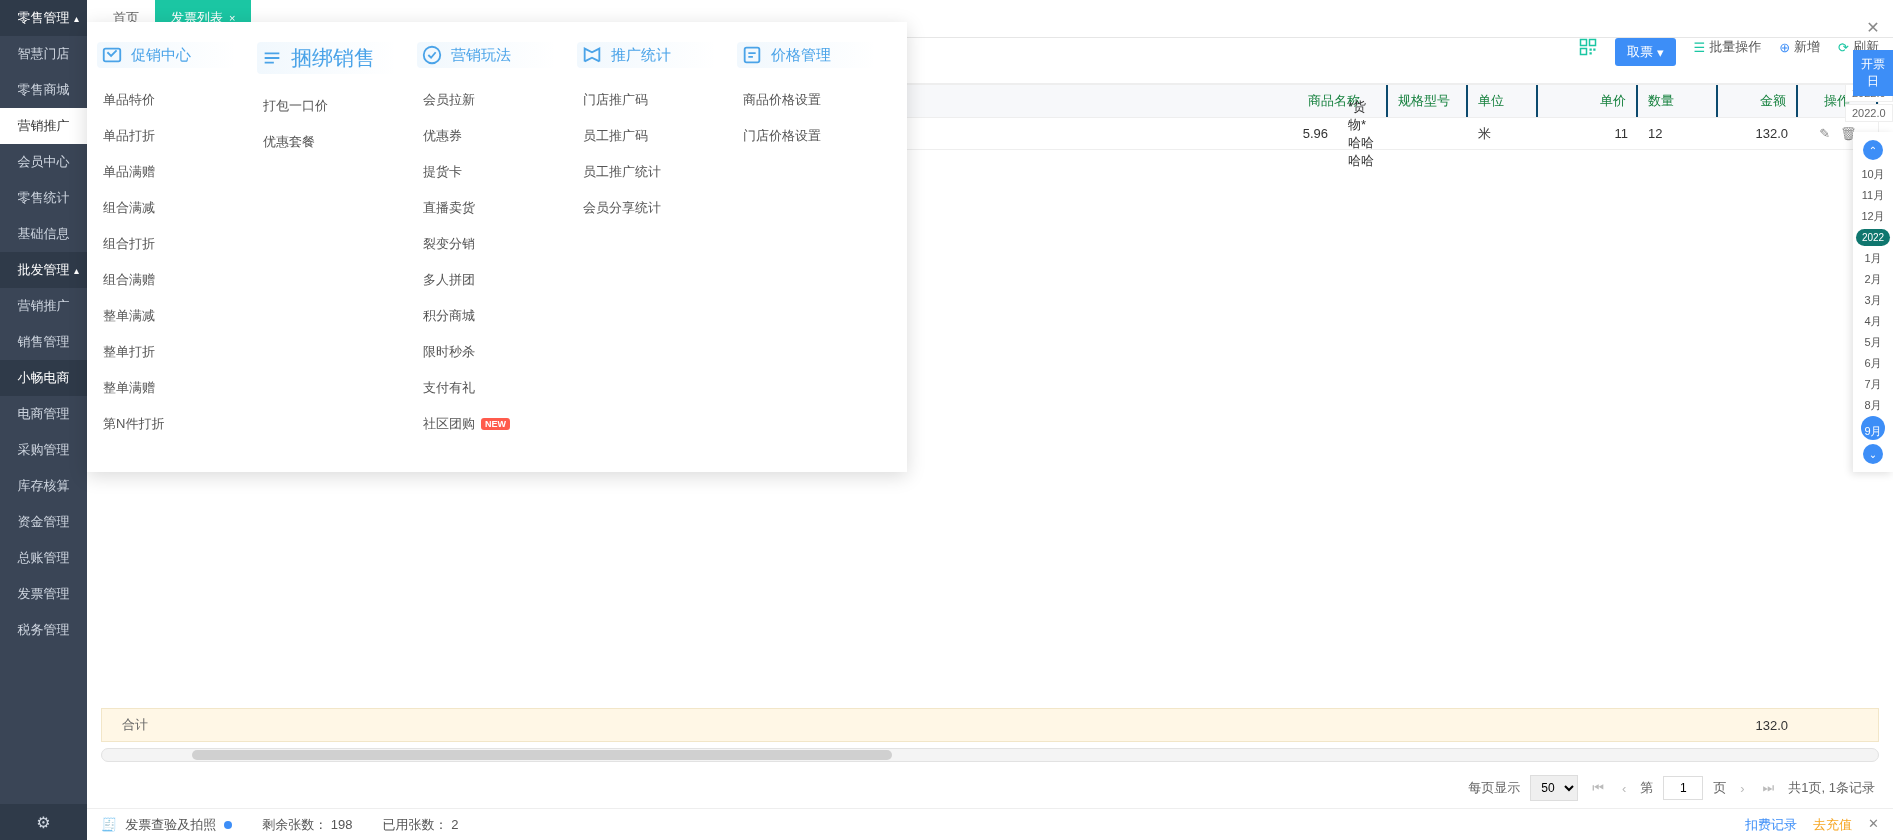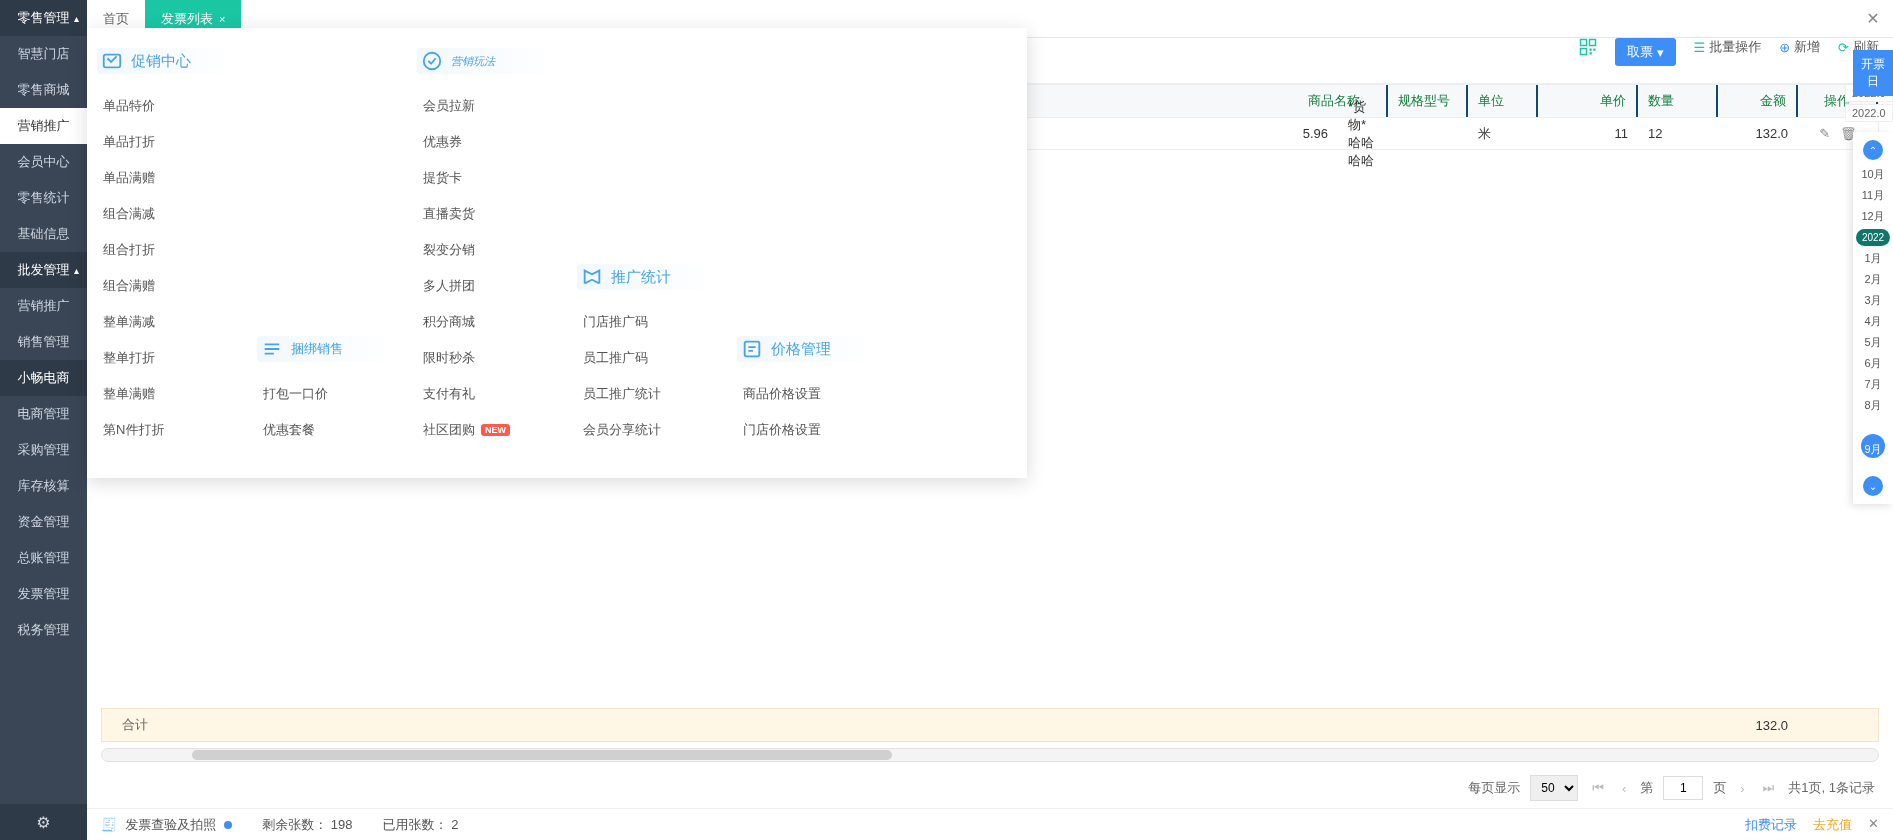--- a/index.html
+++ b/index.html
@@ -9,28 +9,28 @@
 
 .sidebar { width: 87px; background: #3a4556; color: #cfd6e0; display: flex; flex-direction: column; height: 100%; }
 .sidebar-item { height: 36px; display: flex; align-items: center; justify-content: center; cursor: pointer; font-size: 13px; position: relative; }
 .sidebar-item.header { background: #2f3a49; color: #fff; }
 .sidebar-item.active { background: #fff; color: #333; }
 .sidebar-item .caret { position: absolute; right: 8px; font-size: 10px; }
 .sidebar-footer { margin-top: auto; height: 36px; display: flex; align-items: center; justify-content: center; background: #2f3a49; }
 
 
 .main { flex: 1; display: flex; flex-direction: column; position: relative; min-width: 0; }
-.tabbar { height: 38px; display: flex; align-items: center; border-bottom: 1px solid #e6e6e6; }
+.tabbar { height: 38px; display: flex; align-items: flex-end; border-bottom: 1px solid #e6e6e6; padding-left: 10px; }
 .tab { padding: 0 16px; height: 38px; display: flex; align-items: center; cursor: pointer; color: #666; }
 .tab.active { background: #1bc6a3; color: #fff; }
 .tab .close { margin-left: 6px; font-size: 11px; }
 .tab-close-all { margin-left: auto; width: 40px; text-align: center; cursor: pointer; color: #888; font-size: 16px; }
 
 
-.mega { position: absolute; left: 87px; top: 28px; width: 940px; background: #fff; box-shadow: 0 4px 18px rgba(0,0,0,0.15); padding: 20px 0 30px 0; display: flex; z-index: 50; align-items: flex-end; }
+.mega { position: absolute; left: 87px; top: 22px; width: 820px; background: #fff; box-shadow: 0 4px 18px rgba(0,0,0,0.15); padding: 20px 0 30px 0; display: flex; z-index: 50; }
 .mega-col { width: 160px; padding: 0 10px; }
 .mega-col .head-wrap { background: linear-gradient(to right, rgba(74,163,232,0.08), rgba(74,163,232,0)); border-radius: 4px; padding: 2px 4px; margin-bottom: 14px; display:flex; align-items:center; gap:8px;}
 .mega-icon { width: 22px; height: 22px; display:inline-flex; align-items:center; justify-content:center; }
 .mega-item { padding: 9px 6px; color: #555; cursor: pointer; display: flex; align-items: center; gap: 6px; font-size: 13px; }
 .badge-new { background: #ff5b4c; color: #fff; font-size: 9px; padding: 1px 4px; border-radius: 3px; font-weight: bold; }
 
 
 .toolbar { height: 46px; display: flex; align-items: flex-start; justify-content: flex-end; gap: 18px; padding: 0 14px; border-bottom: 1px solid #eee; }
 .tbtn { display: flex; align-items: center; gap: 4px; cursor: pointer; color: #555; font-size: 13px; }
 .tbtn.primary { background: #3d8ef7; color: #fff; padding: 5px 12px; border-radius: 3px; }
@@ -78,21 +78,21 @@
 .link-orange { color:#f6a623; cursor:pointer; }
 .close-x { cursor:pointer; color:#888; }
 .file-icon { color:#3d8ef7; }
 
 
 .side-tab { position:absolute; right:0; top:46px; background:#3d8ef7; color:#fff; writing-mode: horizontal-tb; padding:6px 4px; font-size:12px; border-radius: 0; cursor:pointer; z-index:60; width: 40px; text-align:center; }
 .date-panel { position:absolute; right:0; top:78px; width: 40px; background:#fff; box-shadow: -2px 2px 8px rgba(0,0,0,0.12); z-index:55; padding: 4px 0; }
 .date-panel .pill { font-size:11px; padding:3px 2px; text-align:center; cursor:pointer; color:#555; }
 .date-panel .year-badge { background:#0f766e; color:#fff; border-radius: 9px; font-size:10px; margin:2px 3px; }
 .date-panel .mon { font-size:11px; }
-.date-panel .mon.active { background:#3d8ef7; color:#fff; border-radius:50%; width:24px; height:24px; line-height:24px; margin:18px auto; }
+.date-panel .mon.active { background:#3d8ef7; color:#fff; border-radius:50%; width:24px; height:24px; line-height:24px; margin:0 auto; }
 .date-panel .nav-circle { width:20px; height:20px; border-radius:50%; background:#3d8ef7; color:#fff; margin:4px auto; display:flex; align-items:center; justify-content:center; font-size:10px; cursor:pointer;}
 .top-dates { position:absolute; right:42px; top:78px; display:flex; flex-direction:column; gap:2px; z-index:54; }
 .top-dates .d { background:#fff; border:1px solid #eee; font-size:11px; padding:2px 6px; color:#666; }
 
 svg { display:block; }
 </style>
 </head>
 <body>
 
 <div class="app">
@@ -280,38 +280,38 @@
           <span>第N件打折</span>
         </div>
       </div>
       <div class="mega-col">
         <div class="head-wrap">
           <span class="mega-icon">
             <svg width="22" height="22" viewBox="0 0 24 24" fill="none" stroke="#4aa3e8" stroke-width="2">
               <path d="M4 7h16M4 12h16M4 17h10"></path>
             </svg>
           </span>
-          <span style="color: rgb(74, 163, 232); font-size: 13px;">捆绑销售</span>
+          <span style="color: rgb(74, 163, 232); font-size: 21px;">捆绑销售</span>
         </div>
         <div class="mega-item">
           <span>打包一口价</span>
         </div>
         <div class="mega-item">
           <span>优惠套餐</span>
         </div>
       </div>
       <div class="mega-col">
         <div class="head-wrap">
           <span class="mega-icon">
             <svg width="22" height="22" viewBox="0 0 24 24" fill="none" stroke="#4aa3e8" stroke-width="2">
               <circle cx="12" cy="12" r="9"></circle>
               <path d="M8 12l3 3 5-6"></path>
             </svg>
           </span>
-          <span style="color: rgb(74, 163, 232); font-size: 11px; font-style: italic;">营销玩法</span>
+          <span style="color: rgb(74, 163, 232); font-size: 15px;">营销玩法</span>
         </div>
         <div class="mega-item">
           <span>会员拉新</span>
         </div>
         <div class="mega-item">
           <span>优惠券</span>
         </div>
         <div class="mega-item">
           <span>提货卡</span>
         </div>

